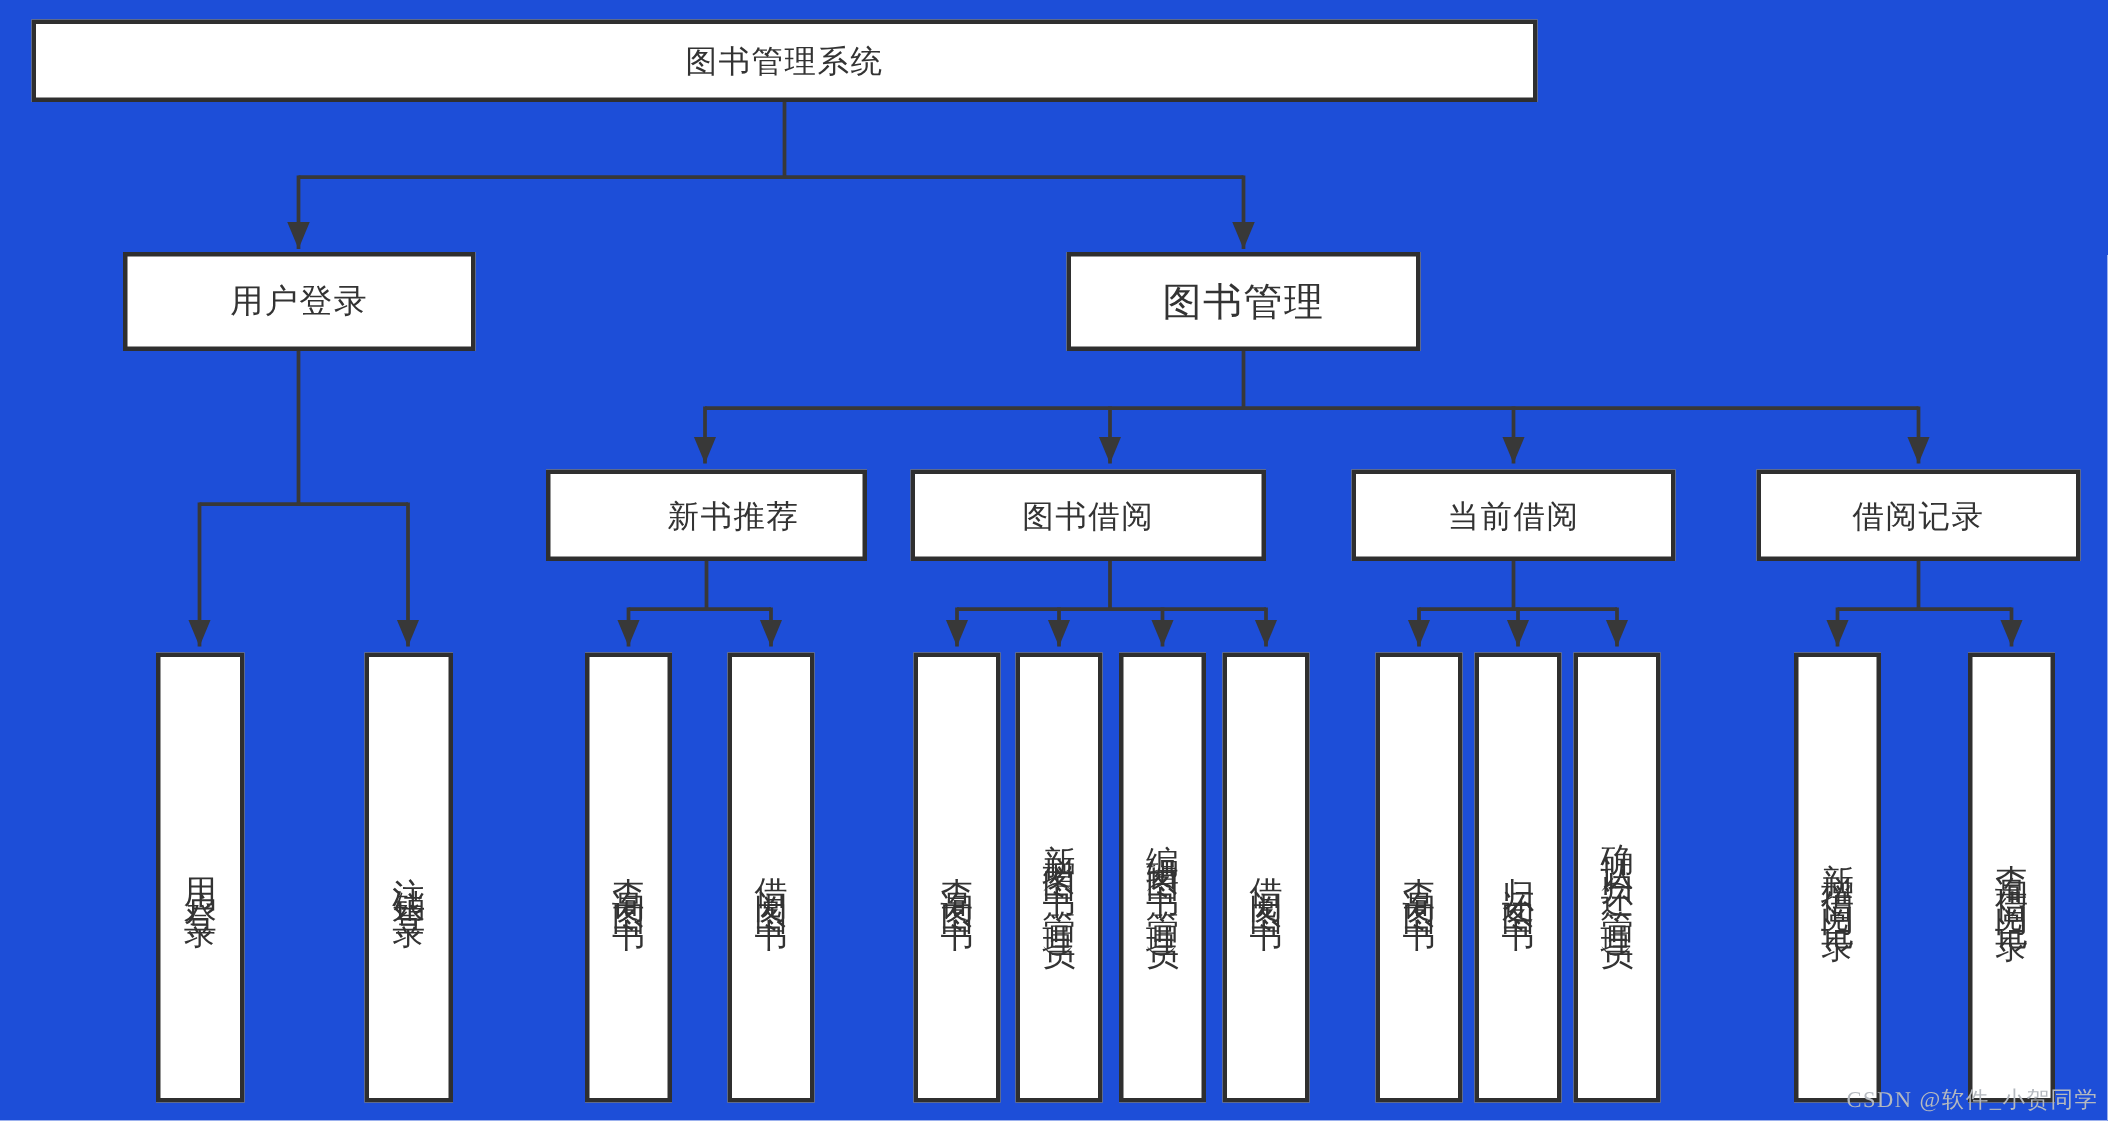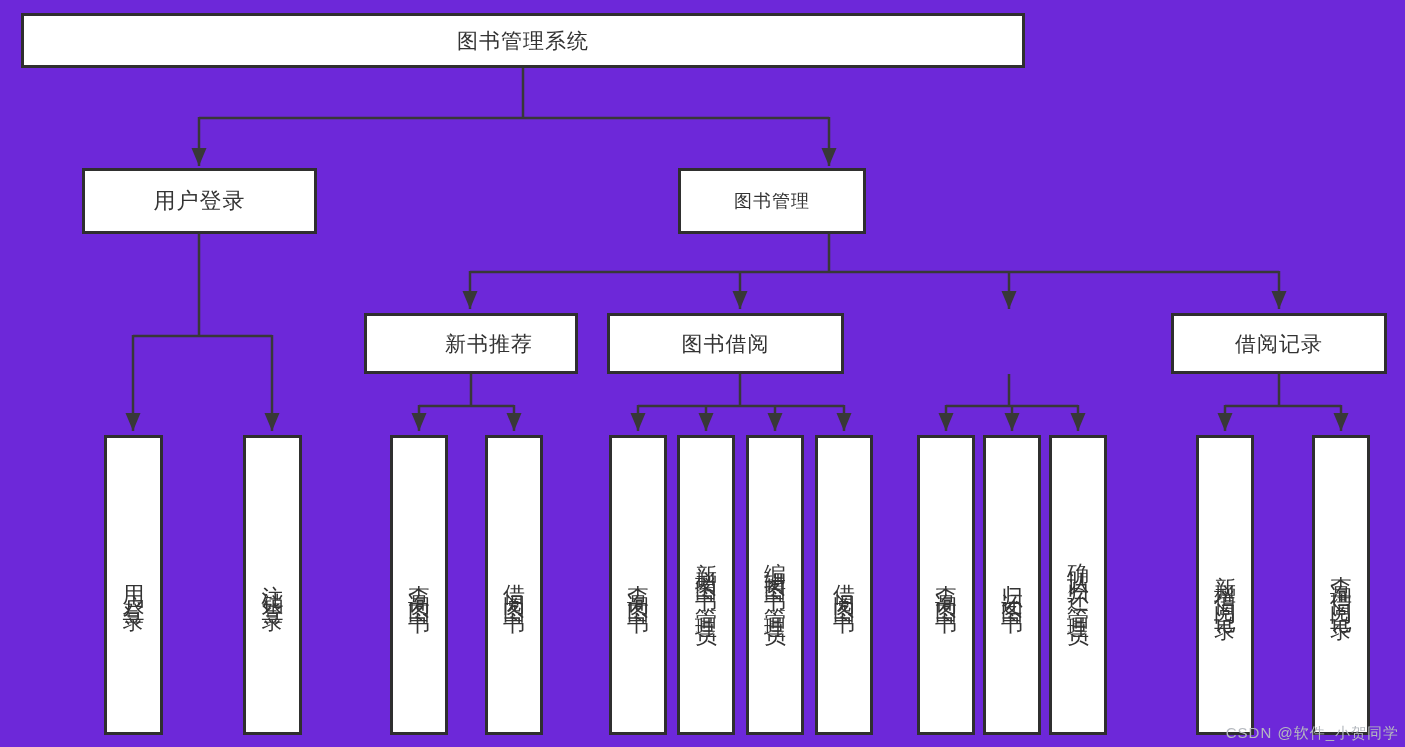--- a/index.html
+++ b/index.html
@@ -1,20 +1,20 @@
 <!DOCTYPE html>
 <html><head>
 <meta charset="utf-8">
 <style>
   html,body{margin:0;padding:0;background:#ffffff;}
   #stage{
     position:relative;
     width:1405px;height:747px;
-    background:#6d28d9;
-    font-family:Liberation Sans, sans-serif;
+    background:#1d4ed8;
+    font-family:Liberation Serif, serif;
     overflow:hidden;
   }
   #wires{position:absolute;left:0;top:0;z-index:0;}
   .box{
     position:absolute;
     box-sizing:border-box;
     background:#ffffff;
     border:3px solid #2f2f2f;
     color:#333333;
     display:flex;align-items:center;justify-content:center;
@@ -26,21 +26,21 @@
   .vbox .vtext{
     writing-mode:vertical-rl;
     text-orientation:mixed;
     letter-spacing:9px;
     line-height:1;
   }
   
   .n-root{left:21px;top:13px;width:1004px;height:55px;}
   
   .n-user-login{left:82px;top:168px;width:235px;height:66px;font-size:22px;}
-  .n-book-mgmt{left:678px;top:168px;width:188px;height:66px;font-size:18px;}
+  .n-book-mgmt{left:711px;top:168px;width:236px;height:66px;font-size:26px;}
   
   .n-new-books{left:364px;top:313px;width:214px;height:61px;padding-left:36px;}
   .n-book-borrow{left:607px;top:313px;width:237px;height:61px;}
   .n-current-borrow{left:901px;top:313px;width:216px;height:61px;}
   .n-borrow-records{left:1171px;top:313px;width:216px;height:61px;}
   
   .leaf{top:435px;height:300px;}
   .n-ul0{left:104px;width:59px;}
   .n-ul1{left:243px;width:59px;}
   .n-nb0{left:390px;width:58px;}
@@ -135,20 +135,23 @@
   <div class="box hbox n-book-mgmt">
     <span>图书管理</span>
   </div>
 
   <div class="box hbox n-new-books">
     <span>新书推荐</span>
   </div>
   <div class="box hbox n-book-borrow">
     <span>图书借阅</span>
   </div>
+  <div class="box hbox n-current-borrow">
+    <span>当前借阅</span>
+  </div>
   <div class="box hbox n-borrow-records">
     <span>借阅记录</span>
   </div>
 
   <div class="box vbox leaf n-ul0">
     <span class="vtext">用户登录</span>
   </div>
   <div class="box vbox leaf n-ul1">
     <span class="vtext">注销登录</span>
   </div>

